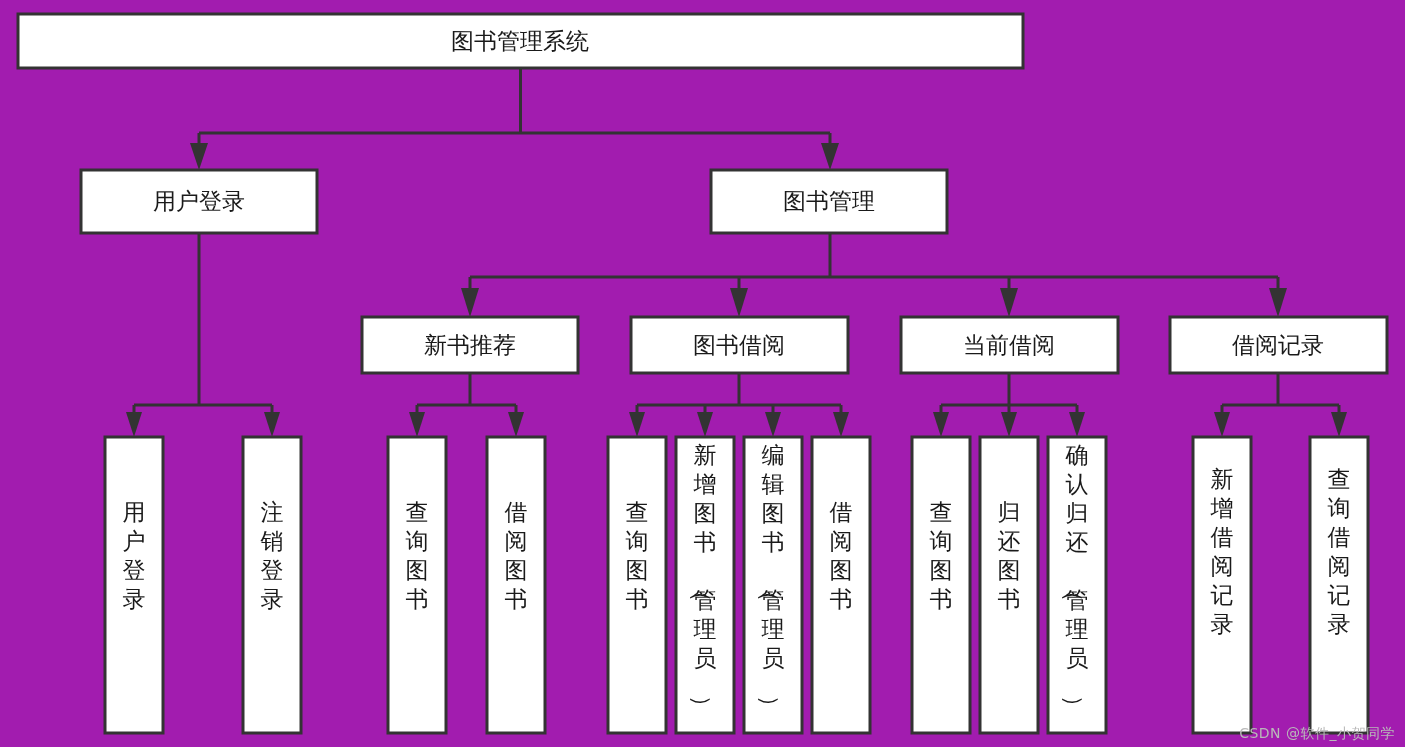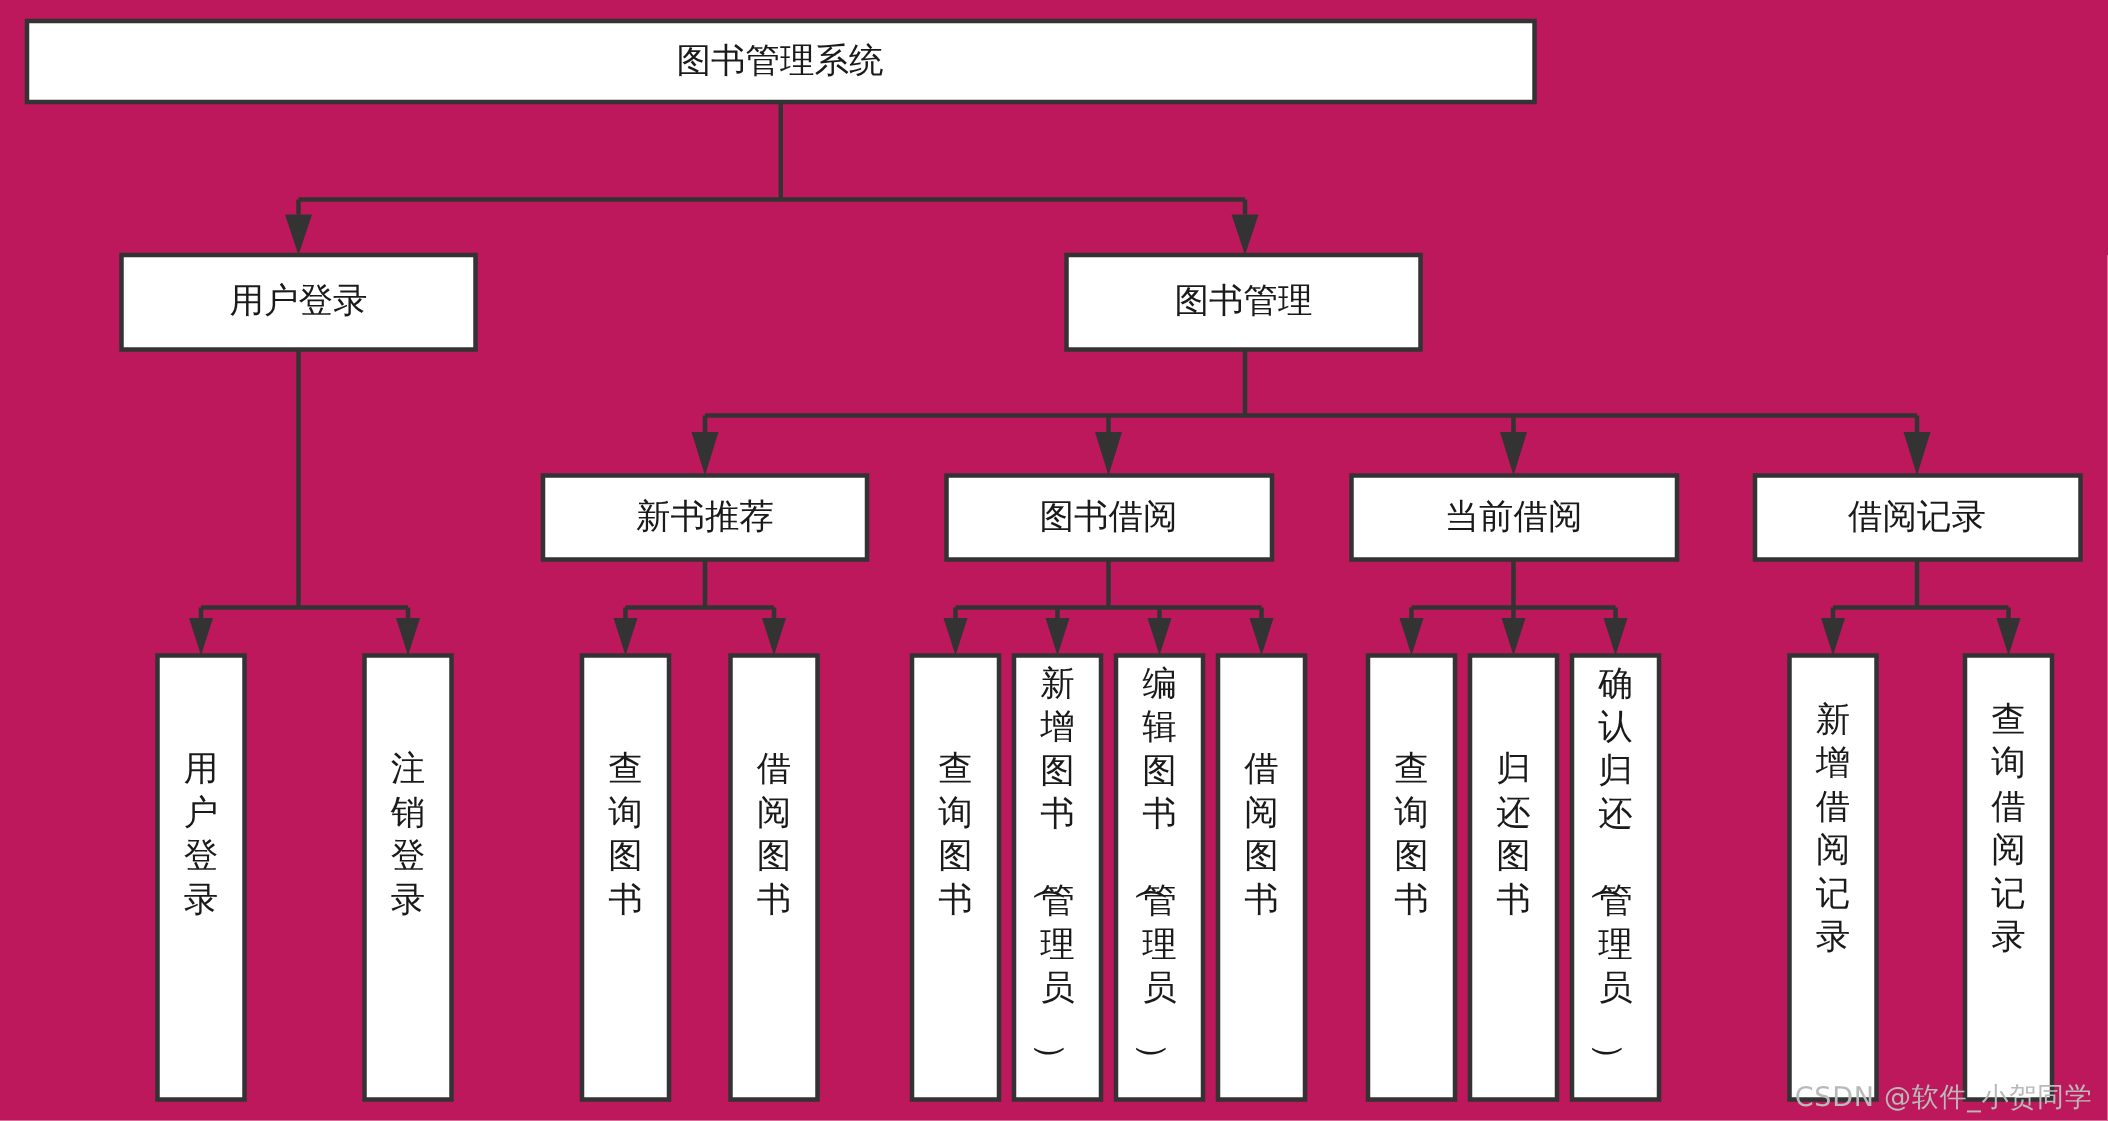--- a/index.html
+++ b/index.html
@@ -11,21 +11,21 @@
   body {
     width: 1405px;
     height: 747px;
     font-family: "DejaVu Sans", "Liberation Sans", sans-serif;
     overflow: hidden;
   }
   #diagram-root {
     position: relative;
     width: 1405px;
     height: 747px;
-    background: #be185d;
+    background: #a21caf;
   }
   svg#flow-svg {
     position: absolute;
     left: 0;
     top: 0;
     width: 1405px;
     height: 747px;
     display: block;
   }
   .node-box {
@@ -54,21 +54,21 @@
     font-family: "DejaVu Sans", "Liberation Sans", sans-serif;
     font-size: 23px;
     fill: #1a1a1a;
     text-anchor: middle;
   }
   .watermark {
     position: absolute;
     right: 10px;
     bottom: 4px;
     font-family: "DejaVu Sans", "Liberation Sans", sans-serif;
-    font-size: 18px;
+    font-size: 14px;
     color: #b9b9b9;
     white-space: nowrap;
     letter-spacing: 0.5px;
     pointer-events: none;
   }
 </style>
 </head>
 <body>
 
 <div id="diagram-root">

